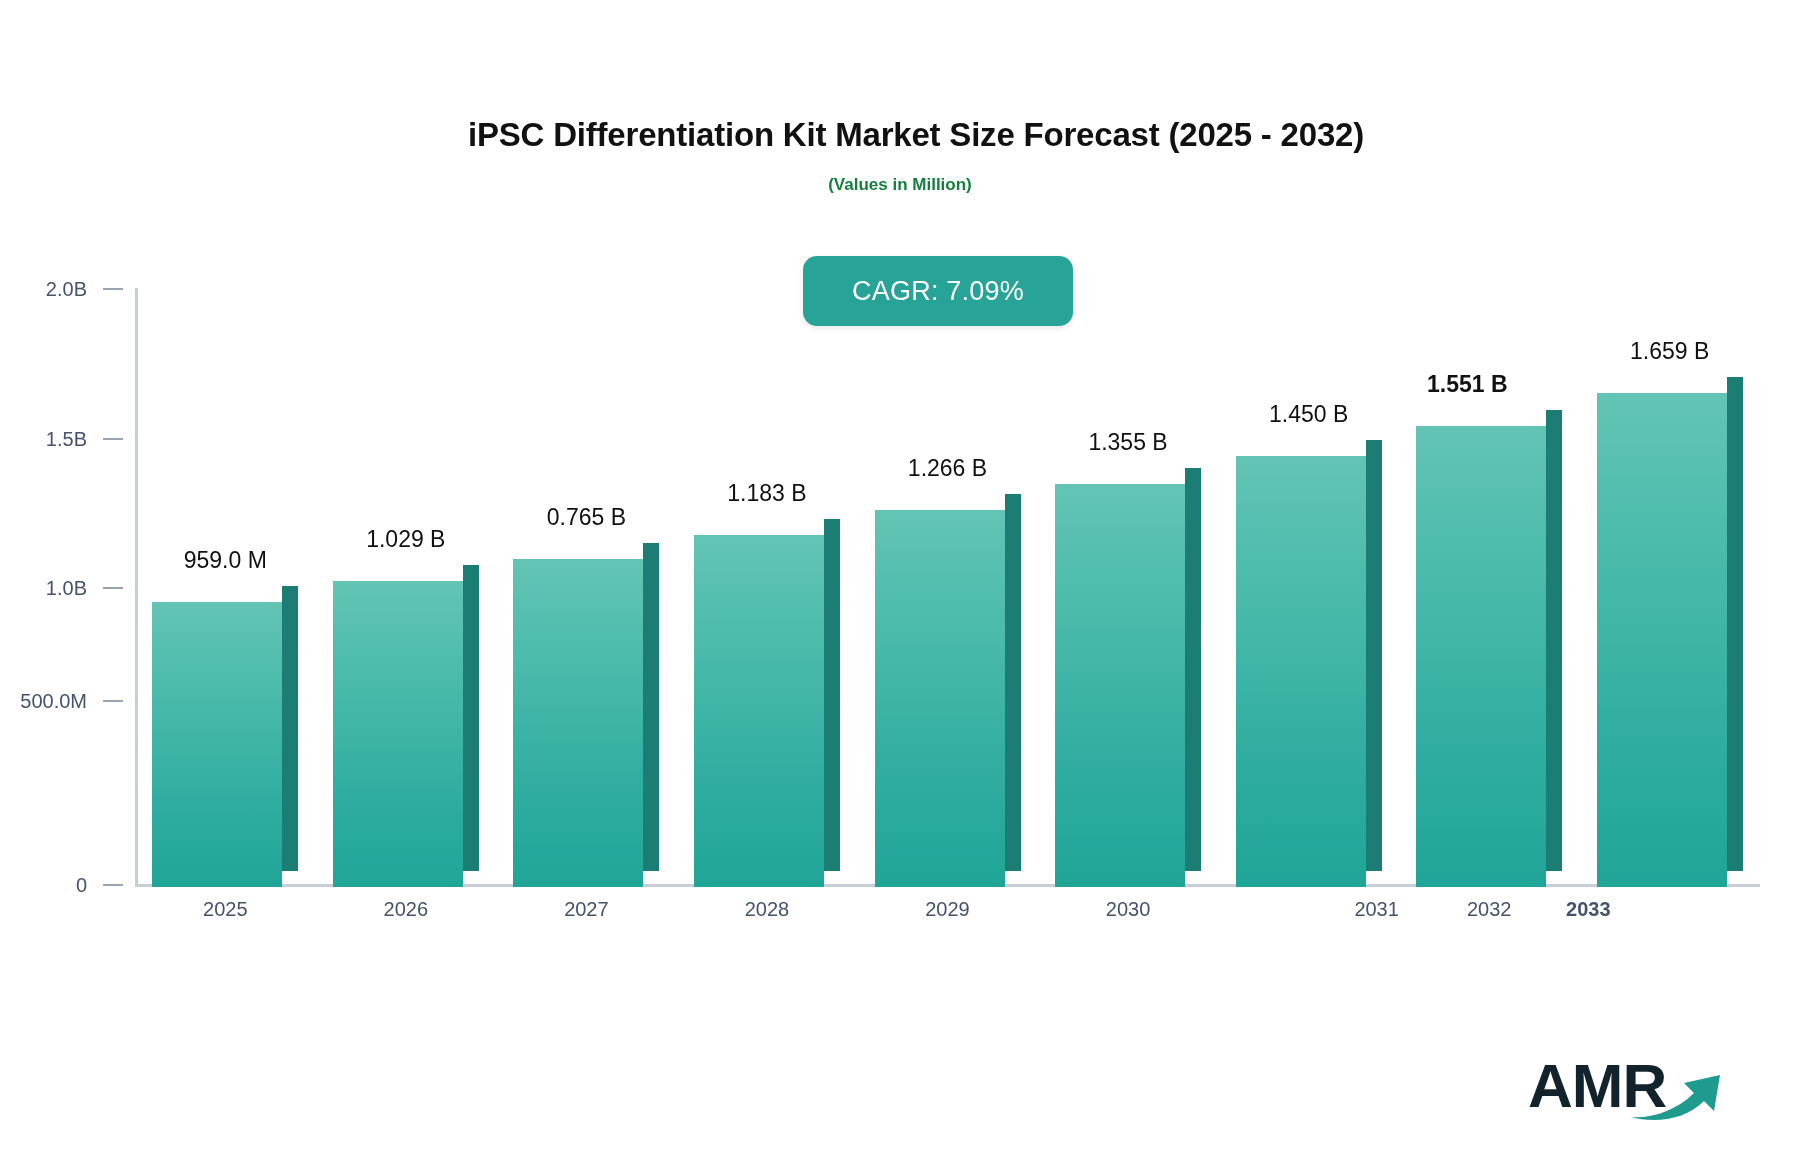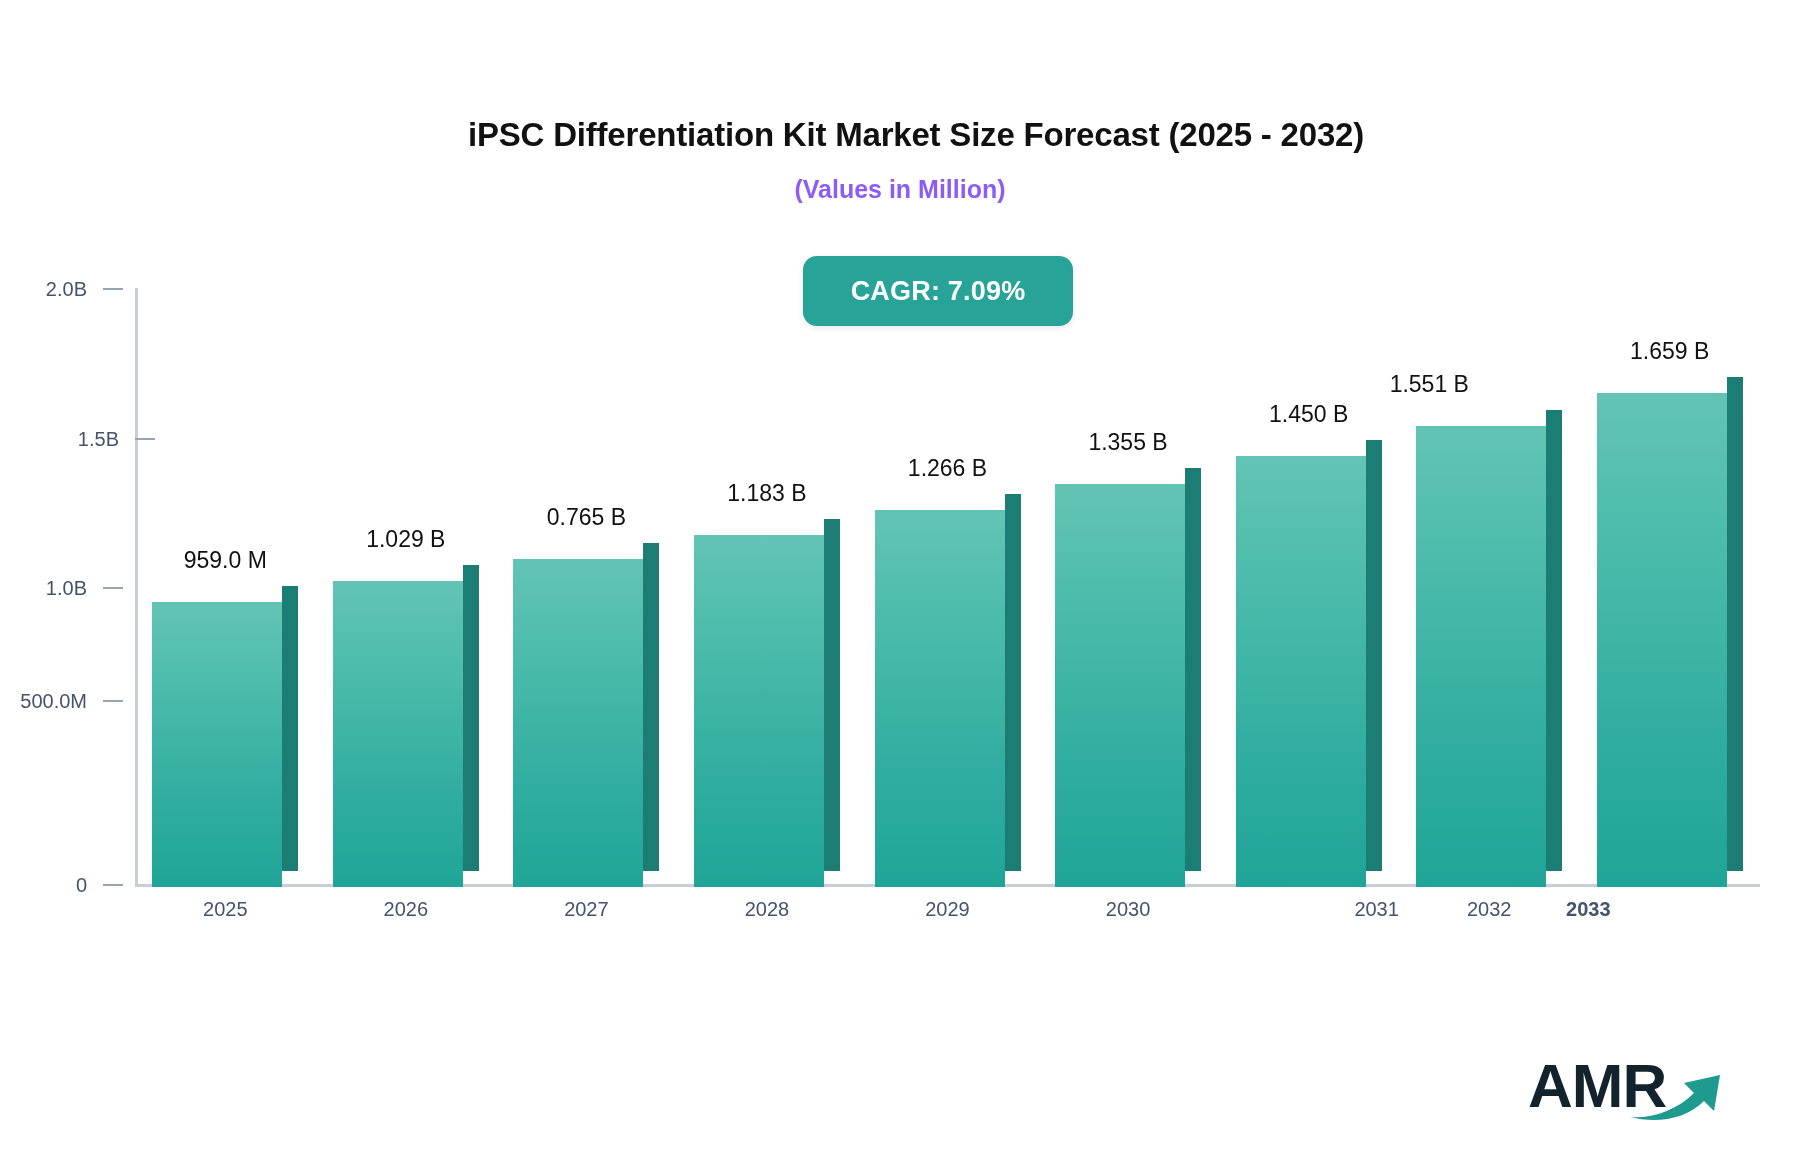--- a/index.html
+++ b/index.html
@@ -35,44 +35,44 @@
     letter-spacing: -0.2px;
     white-space: nowrap;
     margin-left: 16px;
   }
   .chart-subtitle {
     position: absolute;
     left: 0;
     top: 175px;
     width: 1800px;
     text-align: center;
-    font-size: 25px;
+    font-size: 17px;
     font-weight: bold;
-    color: #8b5cf6;
+    color: #15803d;
     white-space: nowrap;
   }
 
   
   .cagr-badge {
     position: absolute;
     left: 803px;
     top: 256px;
     width: 270px;
     height: 70px;
     background: #27a497;
     border-radius: 14px;
     display: flex;
     align-items: center;
     justify-content: center;
     box-shadow: 0 2px 6px rgba(0,0,0,0.10);
   }
   .cagr-badge span {
     color: #ffffff;
     font-size: 27px;
-    font-weight: bold;
+    font-weight: normal;
     letter-spacing: 0.2px;
     white-space: nowrap;
     text-align: right;
   }
 
   
   #plot {
     position: absolute;
     left: 135px;
     top: 285px;
@@ -203,21 +203,21 @@
         <div class="ydash"></div>
       </div>
       <div class="ytick" style="left: 0px; top: 691px; width: 135px;">
         <div class="ylabel">500.0M</div>
         <div class="ydash"></div>
       </div>
       <div class="ytick" style="left: 0px; top: 577.5px; width: 135px;">
         <div class="ylabel">1.0B</div>
         <div class="ydash"></div>
       </div>
-      <div class="ytick" style="left: 0px; top: 428.75px; width: 135px; padding-left: 32px;">
+      <div class="ytick" style="left: 0px; top: 428.75px; width: 135px;">
         <div class="ylabel">1.5B</div>
         <div class="ydash"></div>
       </div>
       <div class="ytick" style="left: 0px; top: 279px; width: 135px;">
         <div class="ylabel">2.0B</div>
         <div class="ydash"></div>
       </div>
     </div>
   <div id="plot">
       <div class="bar-group" style="left: 17.2778px; bottom: 0px; width: 146px; height: 301.303px;">
@@ -260,21 +260,21 @@
         <div class="bar-front" style="width: 130px; height: 431.375px;"></div>
         <div class="bar-side-face" style="width: 16px; height: 431.375px; right: 0px; bottom: 16px;"></div>
         <div class="bar-top-face" style="left: 8px; bottom: 439.375px; width: 130px; height: 0px;"></div>
       </div>
       <div class="bar-value" style="left: 1083.33px; width: 180.556px; bottom: 459.375px;">1.450 B</div>
       <div class="bar-group" style="left: 1281.17px; bottom: 0px; width: 146px; height: 477.423px;">
         <div class="bar-front" style="width: 130px; height: 461.423px;"></div>
         <div class="bar-side-face" style="width: 16px; height: 461.423px; right: 0px; bottom: 16px;"></div>
         <div class="bar-top-face" style="left: 8px; bottom: 469.423px; width: 130px; height: 0px;"></div>
       </div>
-      <div class="bar-value" style="left: 1204px; width: 180.556px; bottom: 489.423px;">1.551 B</div>
+      <div class="bar-value" style="left: 1242px; width: 180.556px; bottom: 489.423px; font-weight: bold;">1.551 B</div>
       <div class="bar-group" style="left: 1461.72px; bottom: 0px; width: 146px; height: 509.553px;">
         <div class="bar-front" style="width: 130px; height: 493.553px;"></div>
         <div class="bar-side-face" style="width: 16px; height: 493.553px; right: 0px; bottom: 16px;"></div>
         <div class="bar-top-face" style="left: 8px; bottom: 501.553px; width: 130px; height: 0px;"></div>
       </div>
       <div class="bar-value" style="left: 1444.44px; width: 180.556px; bottom: 521.553px;">1.659 B</div>
     </div>
   <div id="xlabels">
       <div class="x-label" style="left: 135px; width: 180.556px;">2025</div>
       <div class="x-label" style="left: 315.556px; width: 180.556px;">2026</div>

